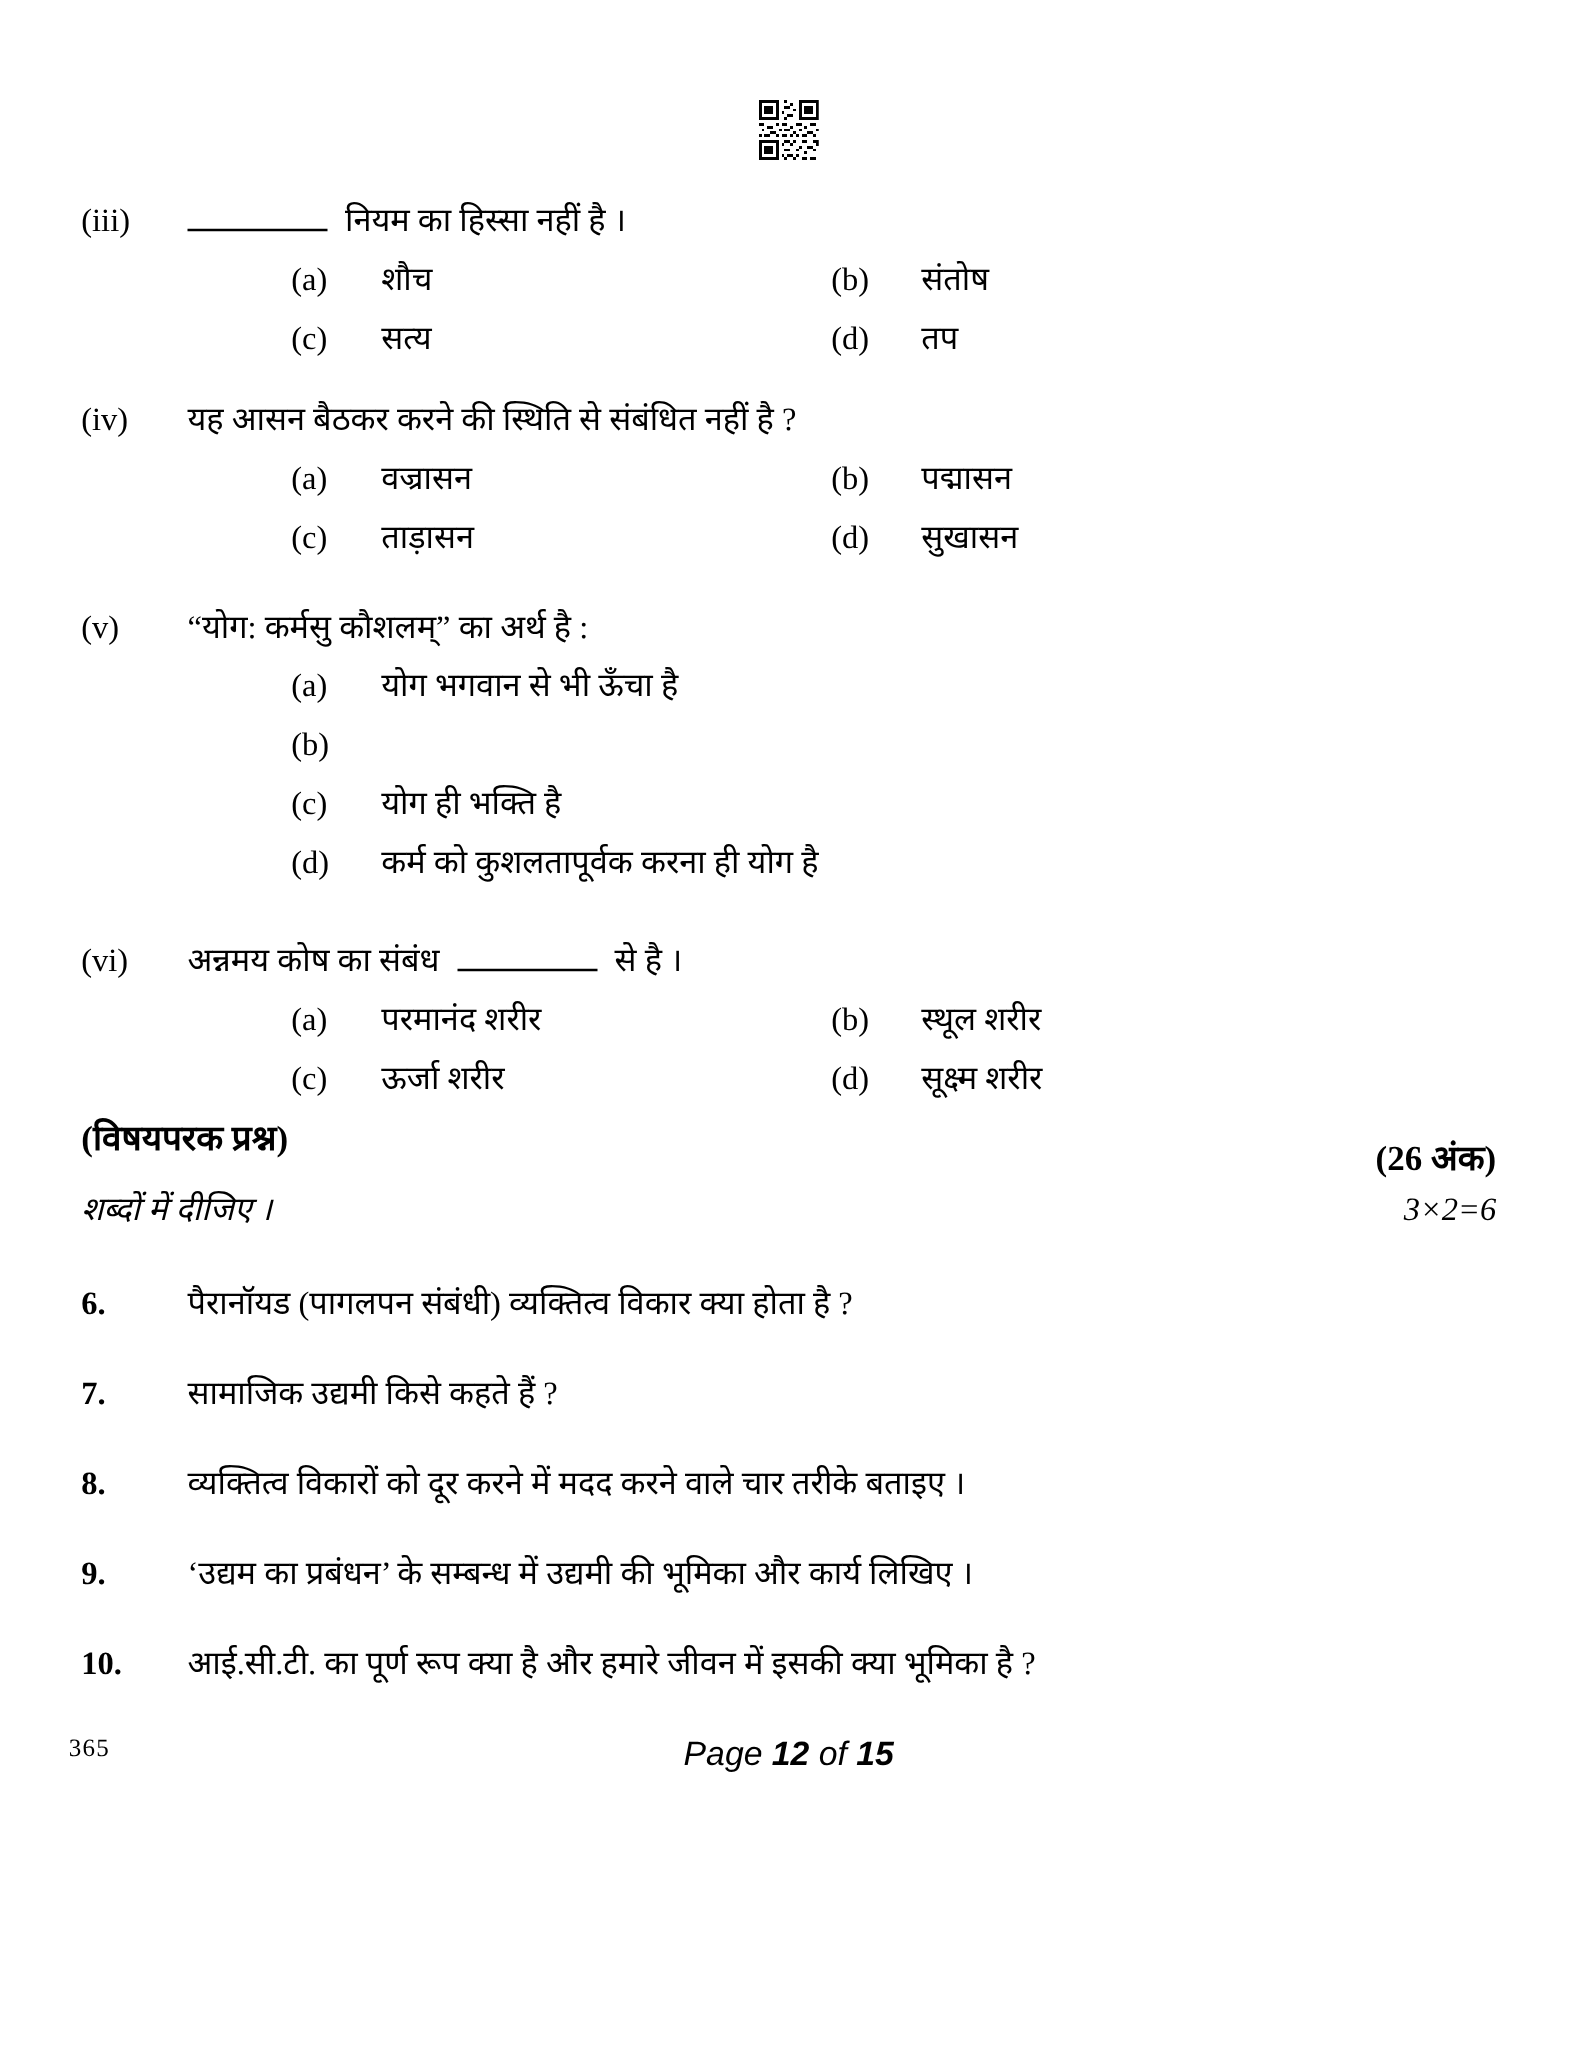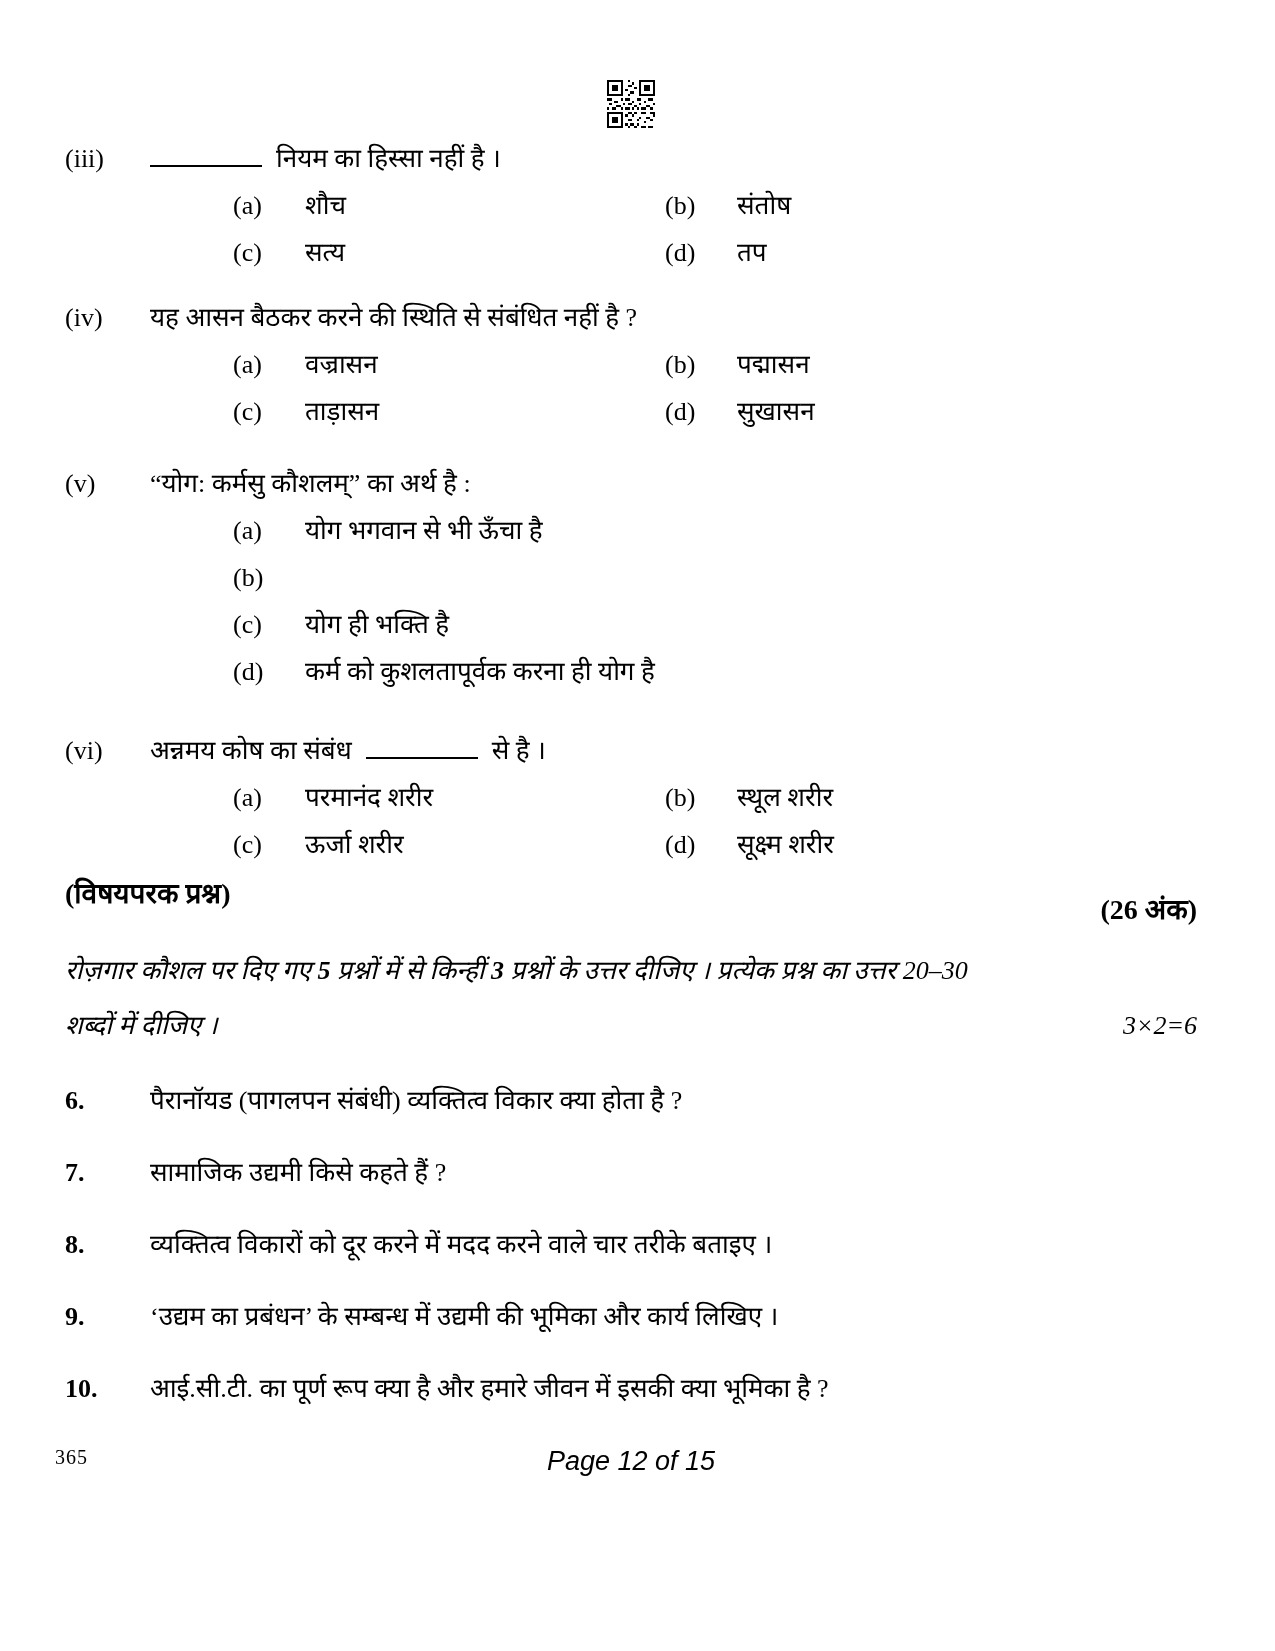--- a/index.html
+++ b/index.html
@@ -29,21 +29,21 @@
     width:112px; height:20px;
     border-bottom:2px solid #000;
     margin:0 14px 0 0;
     vertical-align:baseline;
   }
   .blank.mid { margin:0 14px; }
   .opt-row { display:flex; padding-left:168px; line-height:34px; margin-bottom:13px; }
   .opt { display:flex; }
   .opt.col1 { width:432px; }
   .opt-label { width:72px; flex:none; }
-  .mcq-iii { margin-top:14px; }
+  .mcq-iii { margin-top:32px; }
   .mcq-iv  { margin-top:31px; }
   .mcq-v   { margin-top:38px; }
   .mcq-vi  { margin-top:45px; }
 
   
   .section-title {
     margin-top:85px;
     text-align:center;
     font-weight:bold;
     font-size:28px;
@@ -76,21 +76,21 @@
   .footer-code {
     position:absolute; left:-10px; top:2px;
     font-family:Liberation Serif, serif;
     font-size:20px; letter-spacing:1px;
   }
   .footer-page {
     position:absolute; left:50%; transform:translateX(-50%); top:2px;
     font-family:"Liberation Sans","DejaVu Sans",sans-serif;
     font-style:italic; font-size:27px; white-space:nowrap;
   }
-  .footer-page b { font-weight:normal; }
+  .footer-page b { font-weight:bold; }
 </style>
 </head>
 <body>
 
 <div class="page">
 
   <div class="qr-wrap">
     <svg width="48" height="48" viewBox="0 0 21 21" shape-rendering="crispEdges" aria-label="QR code">
       <rect x="0" y="0" width="21" height="21" fill="#ffffff"></rect>
       <g fill="#000000">
@@ -271,27 +271,20 @@
         <span class="opt-text">सूक्ष्म शरीर</span>
       </span>
     </div>
   </div>
 
   <div class="section-subrow">
     <span>(विषयपरक प्रश्न)</span>
     <span class="section-marks">(26 अंक)</span>
   </div>
 
-  <div class="instr instr-line1">
-    <span>रोज़गार कौशल पर दिए गए</span>
-    <b>5</b>
-    <span>प्रश्नों में से किन्हीं</span>
-    <b>3</b>
-    <span>प्रश्नों के उत्तर दीजिए । प्रत्येक प्रश्न का उत्तर 20–30</span>
-  </div>
   <div class="instr instr-line2-row">
     <span>शब्दों में दीजिए ।</span>
     <span>3×2=6</span>
   </div>
 
   <div class="sq">
     <div class="sq-row">
       <span class="sq-num">6.</span>
       <span class="sq-text">पैरानॉयड (पागलपन संबंधी) व्यक्तित्व विकार क्या होता है ?</span>
     </div>

